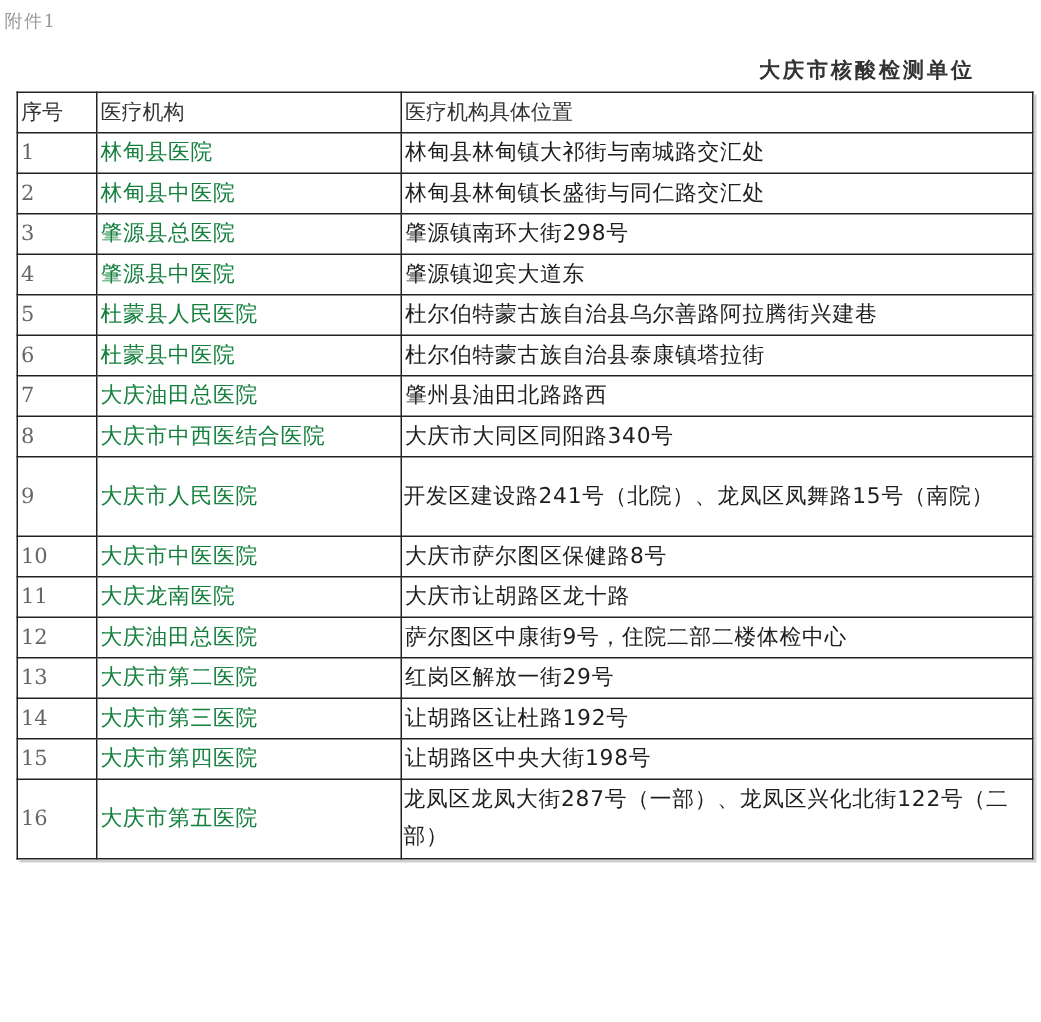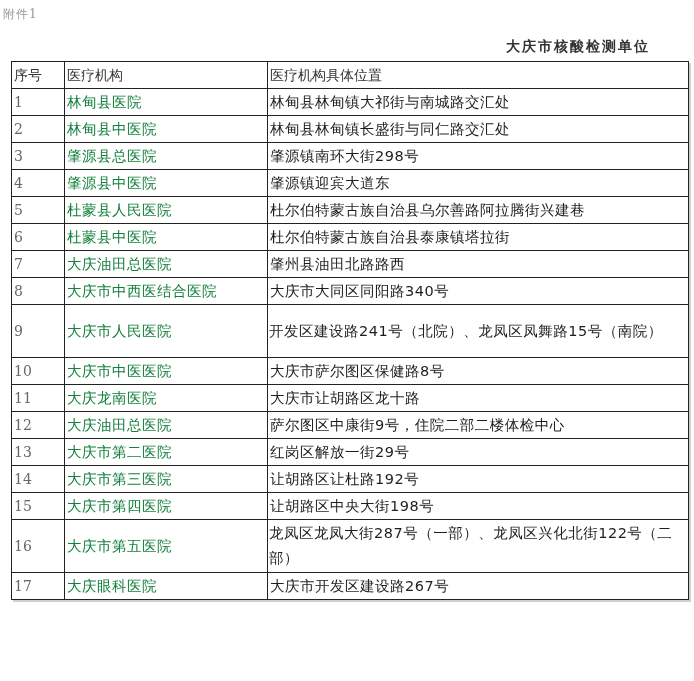--- a/index.html
+++ b/index.html
@@ -184,19 +184,14 @@
     <tr>
       <td class="no">15</td>
       <td class="name">大庆市第四医院</td>
       <td class="addr">让胡路区中央大街198号</td>
     </tr>
     <tr class="tall">
       <td class="no">16</td>
       <td class="name">大庆市第五医院</td>
       <td class="addr">龙凤区龙凤大街287号（一部）、龙凤区兴化北街122号（二部）</td>
     </tr>
-    <tr>
-      <td class="no">17</td>
-      <td class="name">大庆眼科医院</td>
-      <td class="addr">大庆市开发区建设路267号</td>
-    </tr>
   </tbody>
 </table>
 
 </body></html>

